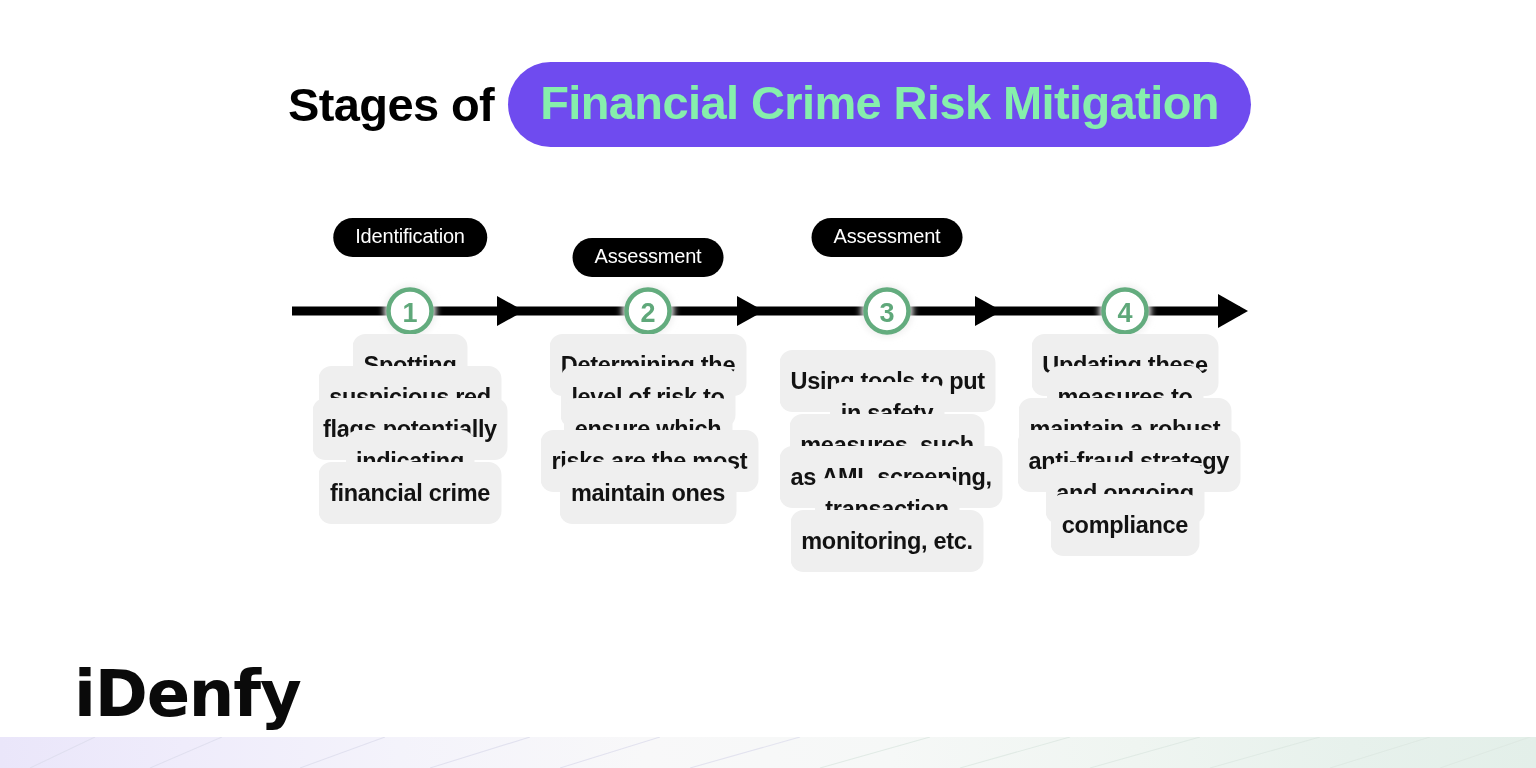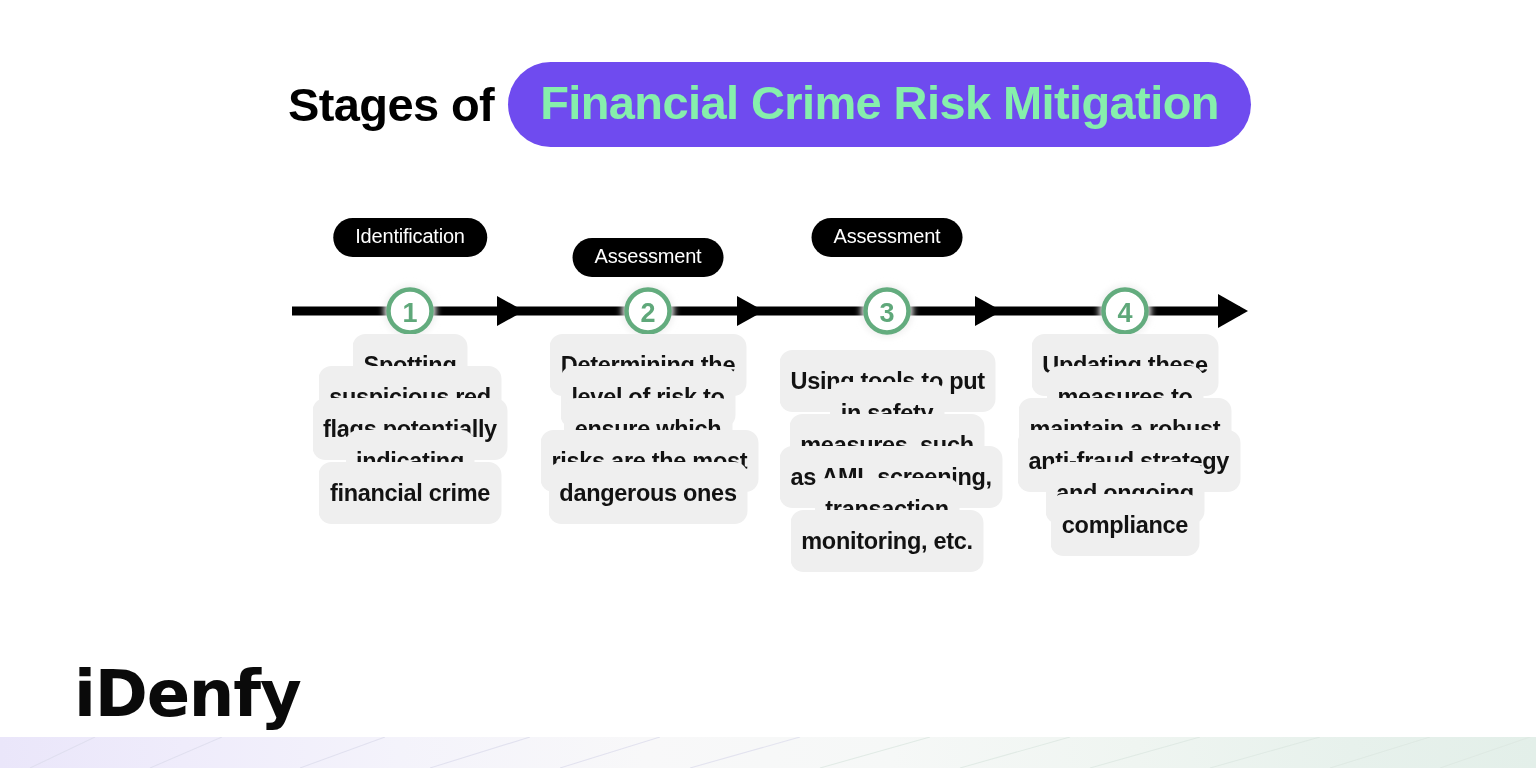--- a/index.html
+++ b/index.html
@@ -193,21 +193,21 @@
   </svg>
 
   <div class="stage-label" style="left:410px; top:218px;">Identification</div>
   <div class="stage-label" style="left:648px; top:218px;margin-top:20px;">Assessment</div>
   <div class="stage-label" style="left:887px; top:218px;">Assessment</div>
 
   <div class="stage-desc" style="left:410px;">
     <span class="hl">Spotting suspicious red flags potentially indicating financial crime</span>
   </div>
   <div class="stage-desc" style="left:648px;">
-    <span class="hl">Determining the level of risk to ensure which risks are the most dangerous ones</span>
+    <span class="hl">Determining the level of risk to ensure which risks are the most maintain ones</span>
   </div>
   <div class="stage-desc" style="left:887px;margin-top:16px;">
     <span class="hl">Using tools to put in safety measures, such as AML screening, transaction monitoring, etc.</span>
   </div>
   <div class="stage-desc" style="left:1125px;">
     <span class="hl">Updating these measures to maintain a robust anti-fraud strategy and ongoing compliance</span>
   </div>
 
   <div class="logo">iDenfy</div>
 

